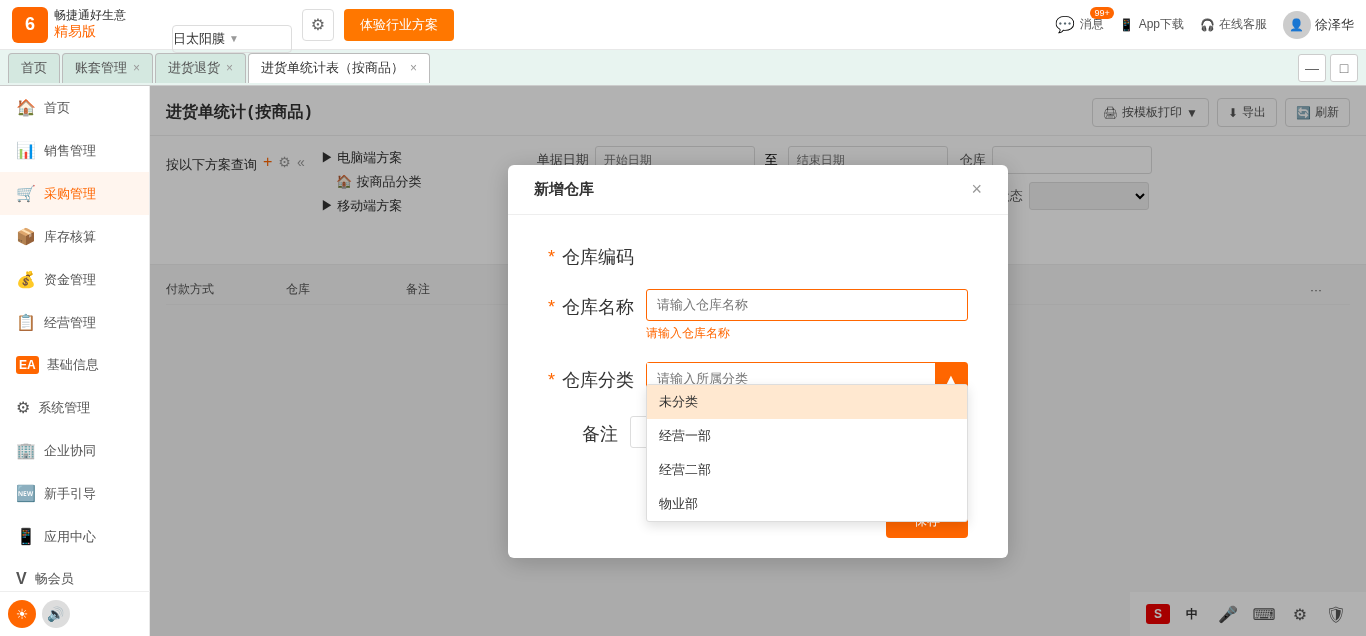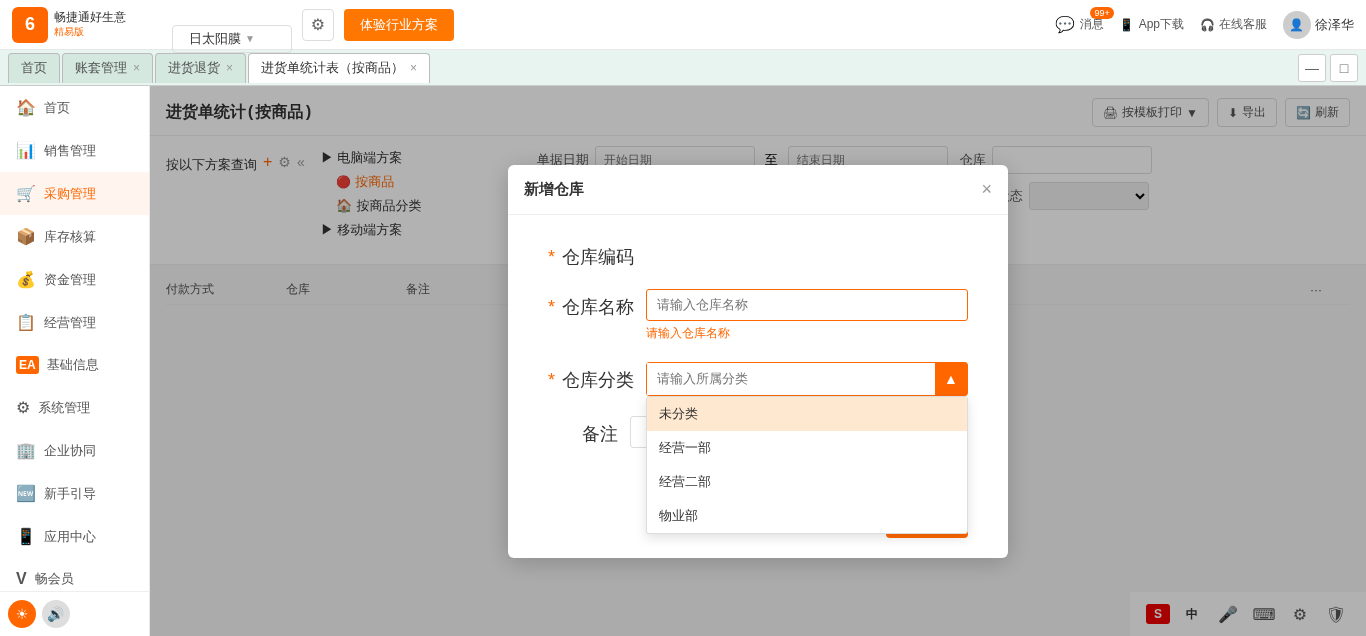--- a/index.html
+++ b/index.html
@@ -22,26 +22,26 @@
       width: 150px;
     }
     .logo-icon {
       width: 36px; height: 36px;
       background: #f60;
       border-radius: 6px;
       display: flex; align-items: center; justify-content: center;
       color: #fff; font-weight: bold; font-size: 18px;
     }
     .logo-text { font-size: 12px; color: #333; line-height: 1.3; }
-    .logo-sub { font-size: 10px; color: #f60; }
+    .logo-sub { font-size: 14px; color: #f60; }
 
     .store-selector {
       display: flex; align-items: center;
       border: 1px solid #ddd; border-radius: 4px;
-      padding: 4px 16px; gap: 4px; cursor: pointer;
+      padding: 4px 0; gap: 4px; cursor: pointer;
       min-width: 120px;
       margin-top: 28px;
     }
     .store-name { font-size: 13px; color: #333; }
     .chevron { color: #999; font-size: 10px; }
 
     .gear-btn {
       width: 32px; height: 32px;
       border: 1px solid #ddd; border-radius: 4px;
       display: flex; align-items: center; justify-content: center;
@@ -232,21 +232,21 @@
     }
     .modal {
       background: #fff;
       border-radius: 6px;
       width: 500px;
       box-shadow: 0 4px 24px rgba(0,0,0,0.2);
       overflow: visible;
       position: relative;
     }
     .modal-header {
-      padding: 14px 16px;
+      padding: 14px 26px;
       border-bottom: 1px solid #eee;
       display: flex; align-items: center; justify-content: space-between;
     }
     .modal-title { font-size: 15px; font-weight: bold; color: #333; }
     .modal-close { cursor: pointer; color: #999; font-size: 18px; }
     .modal-body { padding: 24px 40px; }
     .form-row {
       display: flex; align-items: flex-start;
       margin-bottom: 20px; gap: 12px;
     }
@@ -279,21 +279,21 @@
       border: none; outline: none;
       padding: 0 10px; font-size: 13px;
     }
     .dropdown-arrow-btn {
       width: 32px; height: 32px;
       background: #f60; border: none;
       display: flex; align-items: center; justify-content: center;
       cursor: pointer; color: #fff; font-size: 14px;
     }
     .dropdown-list {
-      position: absolute; top: 34px; left: 0; right: 0;
+      position: absolute; top: 22px; left: 0; right: 0;
       background: #fff;
       border: 1px solid #ddd;
       border-radius: 3px;
       box-shadow: 0 4px 12px rgba(0,0,0,0.12);
       z-index: 200;
     }
     .dropdown-item {
       padding: 8px 12px; font-size: 13px; cursor: pointer; color: #333;
     }
     .dropdown-item.selected { background: #ffe8d0; }
@@ -475,24 +475,20 @@
         <span style="color:#999;cursor:pointer;font-size:14px;">⚙</span>
         <span style="color:#999;cursor:pointer;font-size:14px;">«</span>
       </div>
 
       <div class="filter-tree">
         <div class="tree-node">
           <span>▶</span>
           <span>电脑端方案</span>
         </div>
         <div class="tree-child">
-          <div class="tree-node tree-item-active">
-            <span style="color:#f60;font-size:12px;">🔴</span>
-            <span>按商品</span>
-          </div>
           <div class="tree-node">
             <span>🏠</span>
             <span>按商品分类</span>
           </div>
         </div>
         <div class="tree-node">
           <span>▶</span>
           <span>移动端方案</span>
         </div>
       </div>

